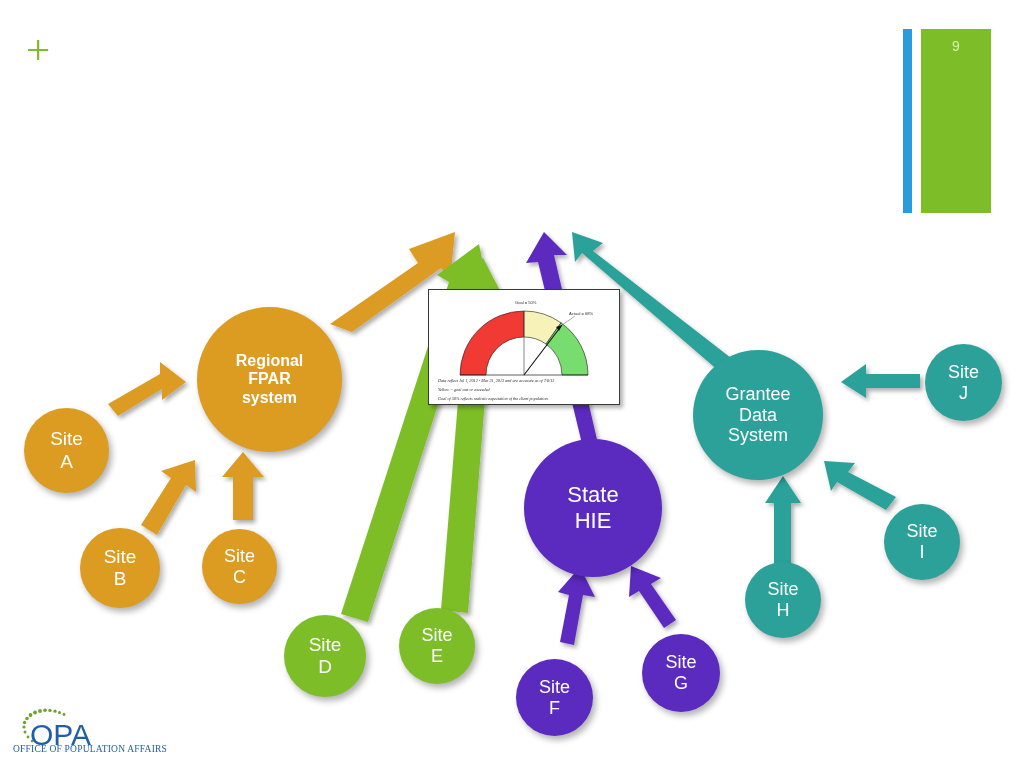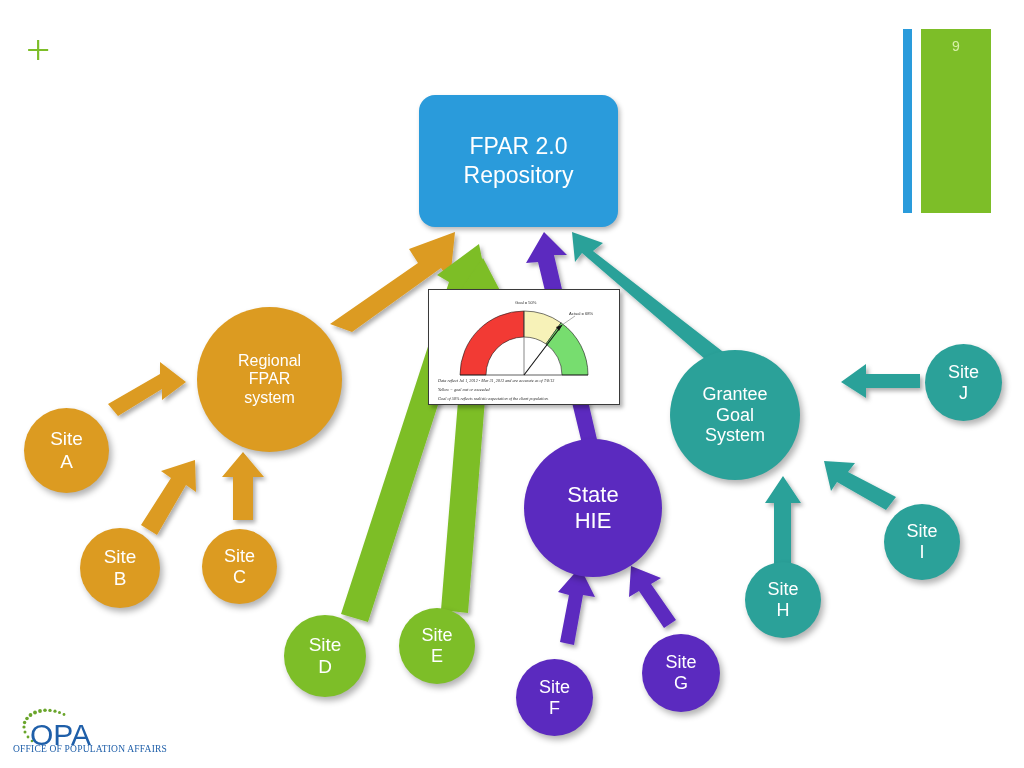--- a/index.html
+++ b/index.html
@@ -95,21 +95,21 @@
     align-items: center;
     justify-content: center;
     text-align: center;
     line-height: 1.16;
     box-shadow: 3px 4px 6px rgba(0,0,0,0.30);
   }
   .node.orange { background: #DC9B21; }
   .node.green  { background: #7DBE28; }
   .node.purple { background: #5B2ABF; }
   .node.teal   { background: #2BA199; }
-  .node.bold   { font-weight: normal; text-align: center; }
+  .node.bold   { font-weight: bold; text-align: center; }
 
   
   #arrow-layer {
     position: absolute;
     left: 0; top: 0;
     width: 1024px;
     height: 768px;
     pointer-events: none;
   }
 
@@ -228,26 +228,20 @@
 
     <g filter="url(#sh)">
       <polygon points="920,374 866,374 866,364 841,382 866,398 866,388 920,388" fill="#2BA199"></polygon>
     </g>
 
     <g filter="url(#sh)">
       <polygon points="720,372 582,253 575,262 572,232 603,243 593,251 731,358" fill="#2BA199"></polygon>
     </g>
   </svg>
 
-  <div id="repository">
-    <div>
-      <div>FPAR 2.0</div>
-      <div>Repository</div>
-    </div>
-  </div>
 
   <div class="node orange bold" style="left:197px; top:307px; width:145px; height:145px; font-size:16px;">
     <div>
       <div>Regional</div>
       <div>FPAR</div>
       <div>system</div>
     </div>
   </div>
 
   <div class="node orange" style="left:24px; top:408px; width:85px; height:85px; font-size:19px;">
@@ -299,24 +293,24 @@
     </div>
   </div>
 
   <div class="node purple" style="left:642px; top:634px; width:78px; height:78px; font-size:18px;">
     <div>
       <div>Site</div>
       <div>G</div>
     </div>
   </div>
 
-  <div class="node teal" style="left:670px; top:350px; width:130px; height:130px; font-size:18px;">
+  <div class="node teal" style="left:693px; top:350px; width:130px; height:130px; font-size:18px;">
     <div>
       <div>Grantee</div>
-      <div>Goal</div>
+      <div>Data</div>
       <div>System</div>
     </div>
   </div>
 
   <div class="node teal" style="left:745px; top:562px; width:76px; height:76px; font-size:18px;">
     <div>
       <div>Site</div>
       <div>H</div>
     </div>
   </div>

